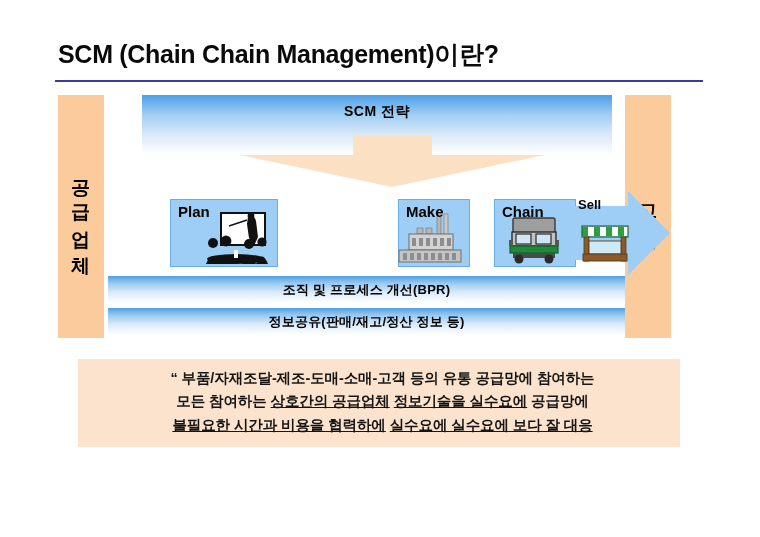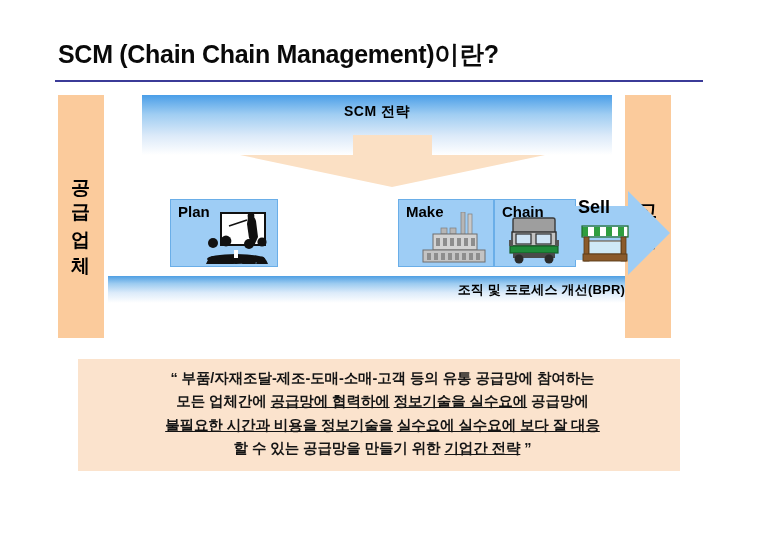--- a/index.html
+++ b/index.html
@@ -137,41 +137,41 @@
     top: -8px;
     width: 100px;
     height: 84px;
     background: #9ecdf5;
     clip-path: polygon(0% 18%, 58% 18%, 58% 0%, 100% 50%, 58% 100%, 58% 82%, 0% 82%);
   }
   #sell-label {
     position: absolute;
     left: 408px;
     top: -2px;
-    font-size: 18px;
+    font-size: 13px;
     font-weight: bold;
     z-index: 3;
   }
   #sell-art {
     position: absolute;
     left: 410px;
     top: 26px;
     z-index: 3;
   }
 
   
   .grad-bar {
     position: absolute;
     left: 50px;
     width: 517px;
     height: 27px;
     background: linear-gradient(to bottom, #4f9fe3 0%, #9ccbf0 28%, #dcebfa 62%, #ffffff 100%);
     display: flex;
     align-items: center;
-    justify-content: flex-end;
+    justify-content: center;
     font-size: 13px;
     font-weight: bold;
     letter-spacing: 0.2px;
   }
   #bar-bpr  { top: 181px; }
   #bar-info { top: 213px; }
 
   
   #quote-box {
     position: absolute;
@@ -231,21 +231,21 @@
           <path d="M19 52 q8 -18 16 0 z" fill="#111"></path>
         <circle cx="50" cy="32" r="5" fill="#111"></circle>
           <path d="M43 52 q7 -16 14 0 z" fill="#111"></path>
         <circle cx="63" cy="30" r="4.6" fill="#111"></circle>
           <path d="M57 52 q6 -15 12 0 z" fill="#111"></path>
         <rect x="35" y="38" width="4" height="8" fill="#fff"></rect>
       </svg>
     </div>
 
 
-    <div class="proc-box" style="left:228px; width:96px;">
+    <div class="proc-box" style="left:228px; width:72px;">
       <span class="proc-label">Make</span>
       <svg class="proc-art" width="70" height="52" viewBox="0 0 70 52">
         <rect x="42" y="0" width="4" height="24" fill="#b6b6b6" stroke="#7d7d7d" stroke-width="0.7"></rect>
         <rect x="49" y="2" width="4" height="22" fill="#c9c9c9" stroke="#7d7d7d" stroke-width="0.7"></rect>
         <rect x="22" y="16" width="6" height="6" fill="#b6b6b6" stroke="#7d7d7d" stroke-width="0.7"></rect>
         <rect x="31" y="16" width="6" height="6" fill="#b6b6b6" stroke="#7d7d7d" stroke-width="0.7"></rect>
         <rect x="14" y="22" width="44" height="16" fill="#d3d3d3" stroke="#6f6f6f" stroke-width="1"></rect>
         <rect x="4" y="38" width="62" height="12" fill="#c4c4c4" stroke="#6f6f6f" stroke-width="1"></rect>
         <g fill="#8d8d8d">
           <rect x="17" y="26" width="4" height="8"></rect>
@@ -296,28 +296,28 @@
       <rect x="4" y="12" width="5" height="24" fill="#8a5a2b" stroke="#5a3a18" stroke-width="0.8"></rect>
       <rect x="41" y="12" width="5" height="24" fill="#8a5a2b" stroke="#5a3a18" stroke-width="0.8"></rect>
       <rect x="9" y="16" width="32" height="13" fill="#cfeaf7" stroke="#5a3a18" stroke-width="0.9"></rect>
       <rect x="3" y="29" width="44" height="7" fill="#8a5a2b" stroke="#5a3a18" stroke-width="0.9"></rect>
     </svg>
   </div>
 
   <div class="grad-bar" id="bar-bpr">
     <span>조직 및 프로세스 개선(BPR)</span>
   </div>
+  <div class="grad-bar" id="bar-info">
+    <span>정보공유(판매/재고/정산 정보 등)</span>
+  </div>
 </div>
 
 <div id="quote-box">
   <div class="line">
     <span>“ 부품/자재조달-제조-도매-소매-고객 등의 유통 공급망에 참여하는</span>
   </div>
   <div class="line">
-    <span>모든 업체간에 </span><span class="u">공급망에 협력하에</span><span>  </span><span class="u">정보기술을 실수요에</span><span> 공급망에</span>
+    <span>모든 참여하는 </span><span class="u">상호간의 공급업체</span><span>  </span><span class="u">정보기술을 실수요에</span><span> 공급망에</span>
   </div>
   <div class="line">
-    <span class="u">불필요한 시간과 비용을 정보기술을</span><span> </span><span class="u">실수요에 실수요에 보다 잘 대응</span>
-  </div>
-  <div class="line">
-    <span>할 수 있는  공급망을 만들기 위한 </span><span class="u">기업간 전략</span><span> ”</span>
+    <span class="u">불필요한 시간과 비용을 협력하에</span><span> </span><span class="u">실수요에 실수요에 보다 잘 대응</span>
   </div>
 </div>
 
 </body></html>

